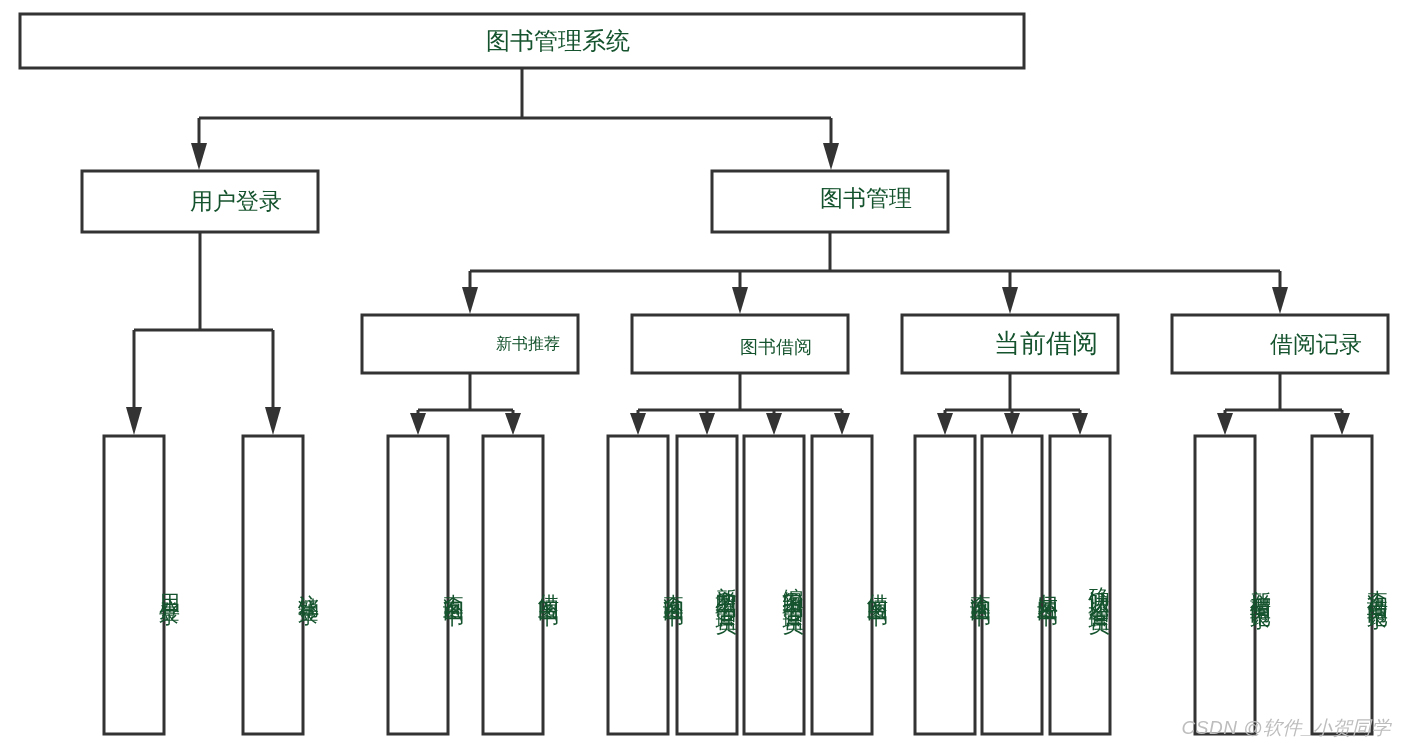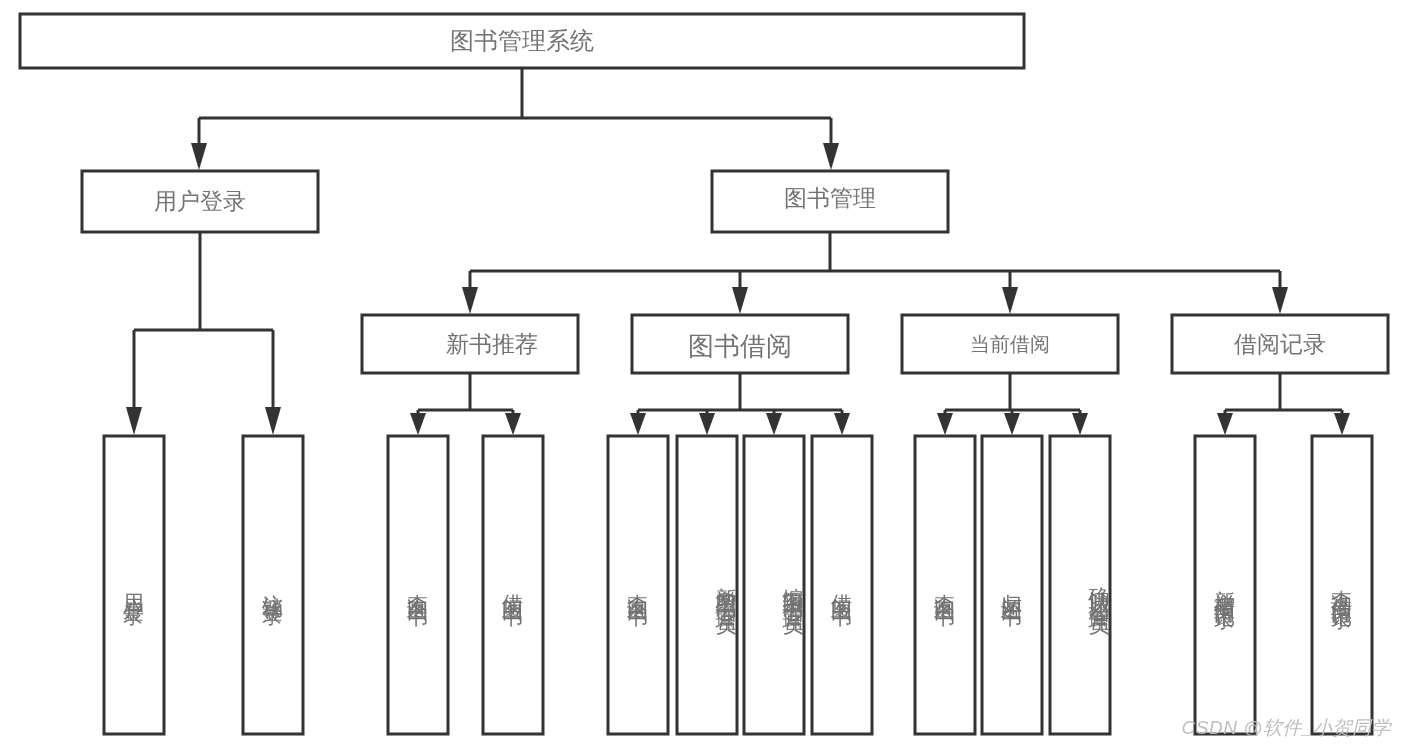--- a/index.html
+++ b/index.html
@@ -36,29 +36,30 @@
     stroke-width: 3;
     fill: none;
     stroke-linecap: butt;
   }
   .arrowhead {
     fill: #333333;
     stroke: none;
   }
   .node-label {
     position: absolute;
-    color: #737373;
+    color: #14532d;
     font-size: 22px;
     line-height: 1.15;
     display: flex;
     align-items: center;
     justify-content: center;
     text-align: right;
     pointer-events: none;
     white-space: nowrap;
+    padding-left: 36px;
   }
   .node-label.vertical {
     writing-mode: vertical-rl;
     text-orientation: upright;
     font-size: 21px;
     letter-spacing: 4px;
     line-height: 1;
   }
   .node-label.vertical.align-top {
     align-items: flex-start;
@@ -172,23 +173,23 @@
     <rect class="node-box" x="1195" y="436" width="60" height="298"></rect>
     <rect class="node-box" x="1312" y="436" width="60" height="298"></rect>
 
   </svg>
 
   <div class="node-label" style="left:20px; top:14px; width:1004px; height:54px; font-size:24px;">图书管理系统</div>
 
   <div class="node-label" style="left:82px; top:171px; width:236px; height:61px; font-size:23px;">用户登录</div>
   <div class="node-label" style="left:712px; top:171px; width:236px; height:54px; font-size:23px;">图书管理</div>
 
-  <div class="node-label" style="left:362px; top:315px; width:260px; height:58px; font-size:23px;">新书推荐</div>
-  <div class="node-label" style="left:632px; top:315px; width:216px; height:64px; font-size:26px;">图书借阅</div>
-  <div class="node-label" style="left:902px; top:315px; width:216px; height:58px; font-size:20px;">当前借阅</div>
+  <div class="node-label" style="left:362px; top:315px; width:260px; height:58px; font-size:16px;">新书推荐</div>
+  <div class="node-label" style="left:632px; top:315px; width:216px; height:64px; font-size:18px;">图书借阅</div>
+  <div class="node-label" style="left:902px; top:315px; width:216px; height:58px; font-size:26px;">当前借阅</div>
   <div class="node-label" style="left:1172px; top:315px; width:216px; height:58px; font-size:23px;">借阅记录</div>
 
   <div class="node-label vertical" style="left:104px; top:436px; width:60px; height:298px;">用户登录</div>
   <div class="node-label vertical" style="left:243px; top:436px; width:60px; height:298px;">注销登录</div>
 
   <div class="node-label vertical" style="left:388px; top:436px; width:60px; height:298px;">查询图书</div>
   <div class="node-label vertical" style="left:483px; top:436px; width:60px; height:298px;">借阅图书</div>
 
   <div class="node-label vertical" style="left:608px; top:436px; width:60px; height:298px;">查询图书</div>
   <div class="node-label vertical align-top" style="left:677px; top:436px; width:60px; height:298px;">新增图书（管理员）</div>

